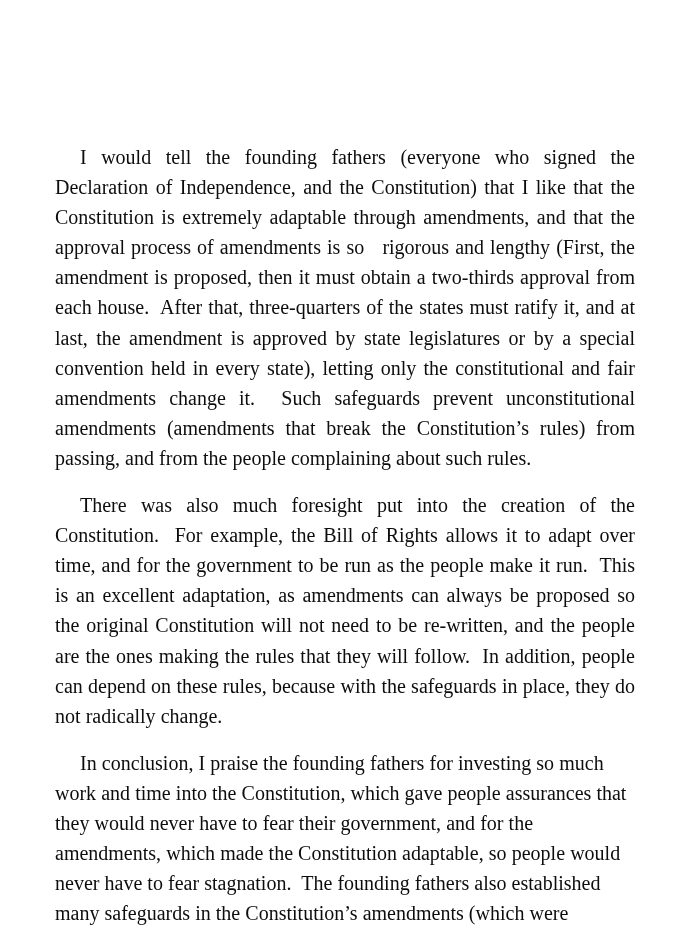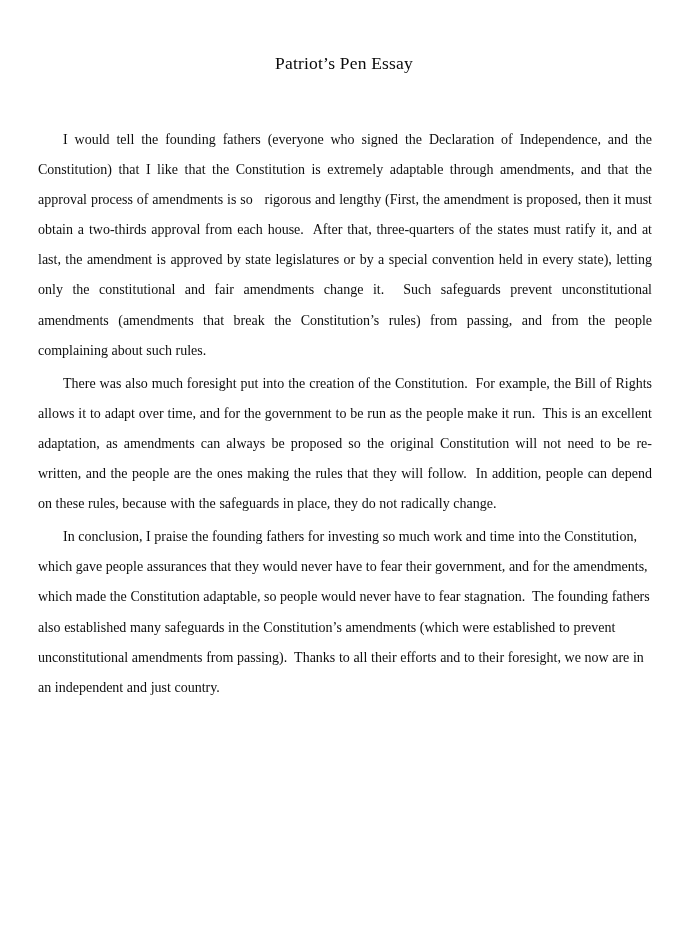--- a/index.html
+++ b/index.html
@@ -31,22 +31,22 @@
     letter-spacing: 0.2px;
     color: #0a0a0a;
   }
   .body-block {
     position: absolute;
     top: 125px;
     left: 38px;
     width: 614px;
   }
   .para {
-    margin: 0;
-    font-size: 14px;
+    margin: 17px;
+    font-size: 20px;
     line-height: 30.1px;
     text-align: justify;
     text-justify: inter-word;
     text-indent: 25px;
     color: #0d0d0d;
     white-space: pre-wrap;
     word-spacing: 0.1px;
   }
   .para + .para {
     margin-top: 3px;
@@ -54,21 +54,20 @@
   
   .para.ragged {
     text-align: left;
   }
 </style>
 </head>
 <body>
 
 <div class="page">
 
-  <div class="doc-title">Patriot’s Pen Essay</div>
 
   <div class="body-block">
 
     <p class="para">I would tell the founding fathers (everyone who signed the Declaration of Independence, and the Constitution) that I like that the Constitution is extremely adaptable through amendments, and that the approval process of amendments is so   rigorous and lengthy (First, the amendment is proposed, then it must obtain a two-thirds approval from each house.  After that, three-quarters of the states must ratify it, and at last, the amendment is approved by state legislatures or by a special convention held in every state), letting only the constitutional and fair amendments change it.  Such safeguards prevent unconstitutional amendments (amendments that break the Constitution’s rules) from passing, and from the people complaining about such rules.</p>
 
     <p class="para">There was also much foresight put into the creation of the Constitution.  For example, the Bill of Rights allows it to adapt over time, and for the government to be run as the people make it run.  This is an excellent adaptation, as amendments can always be proposed so the original Constitution will not need to be re-written, and the people are the ones making the rules that they will follow.  In addition, people can depend on these rules, because with the safeguards in place, they do not radically change.</p>
 
 
     <p class="para ragged">In conclusion, I praise the founding fathers for investing so much work and time into the Constitution, which gave people assurances that they would never have to fear their government, and for the amendments, which made the Constitution adaptable, so people would never have to fear stagnation.  The founding fathers also established many safeguards in the Constitution’s amendments (which were established to prevent unconstitutional amendments from passing).  Thanks to all their efforts and to their foresight, we now are in an independent and just country.</p>
 

